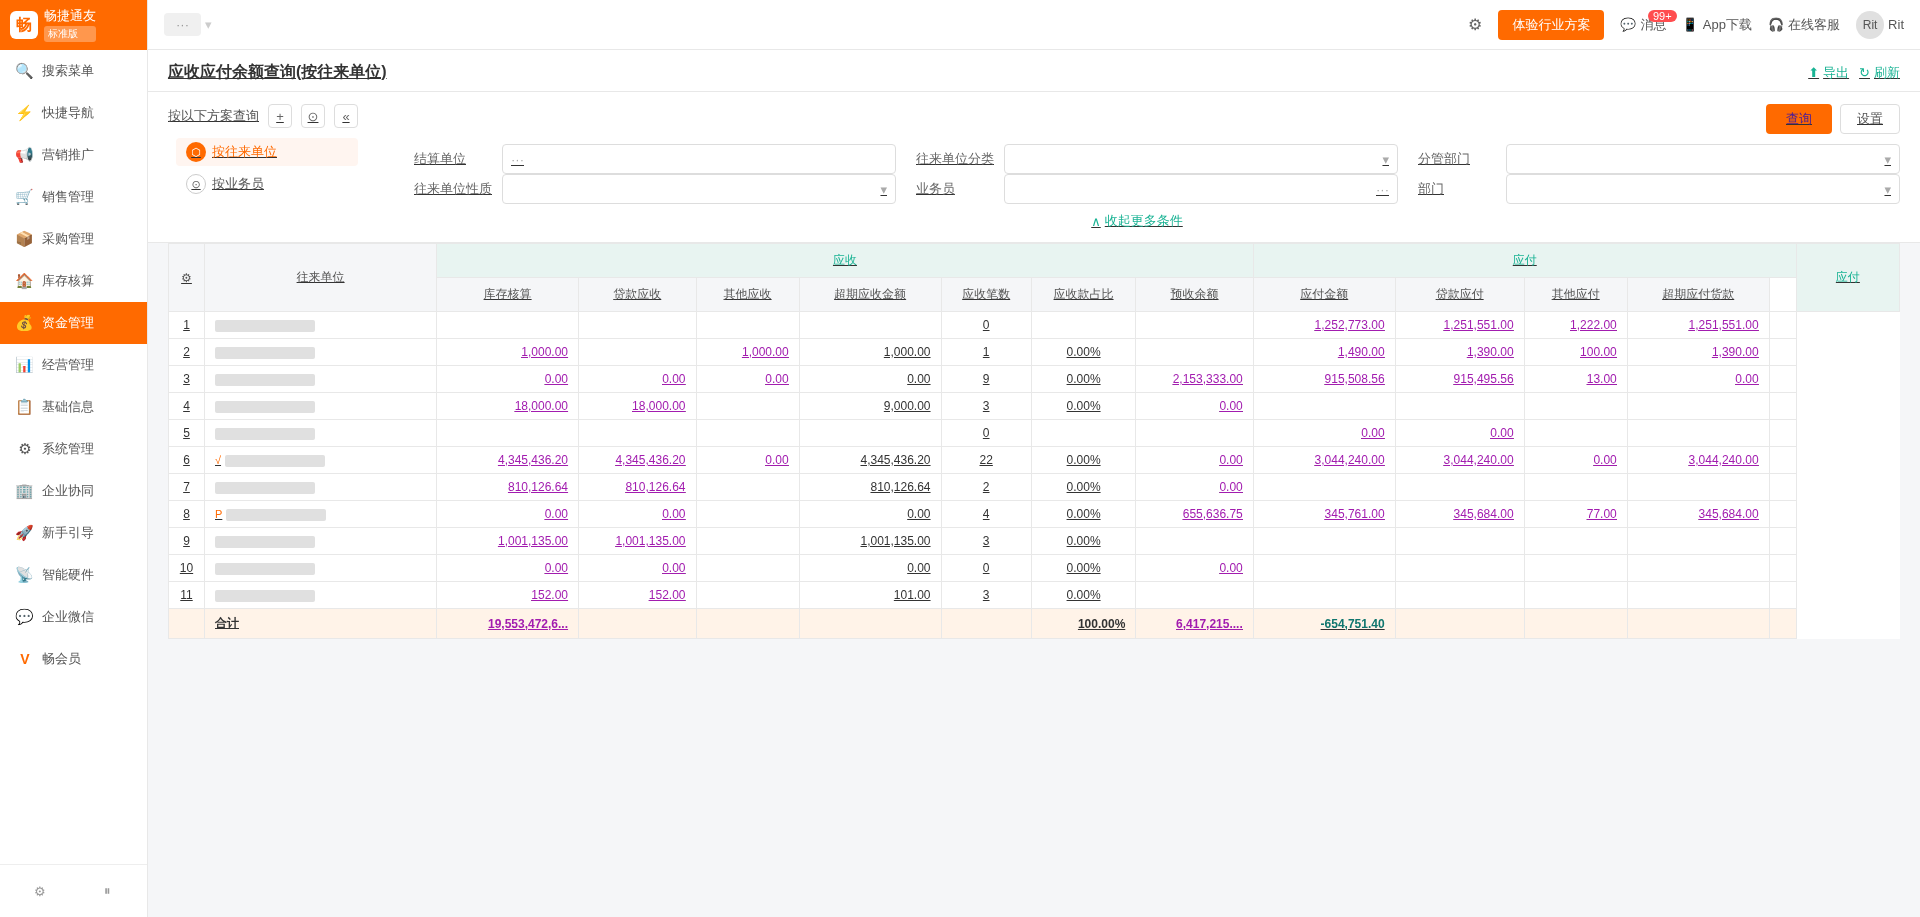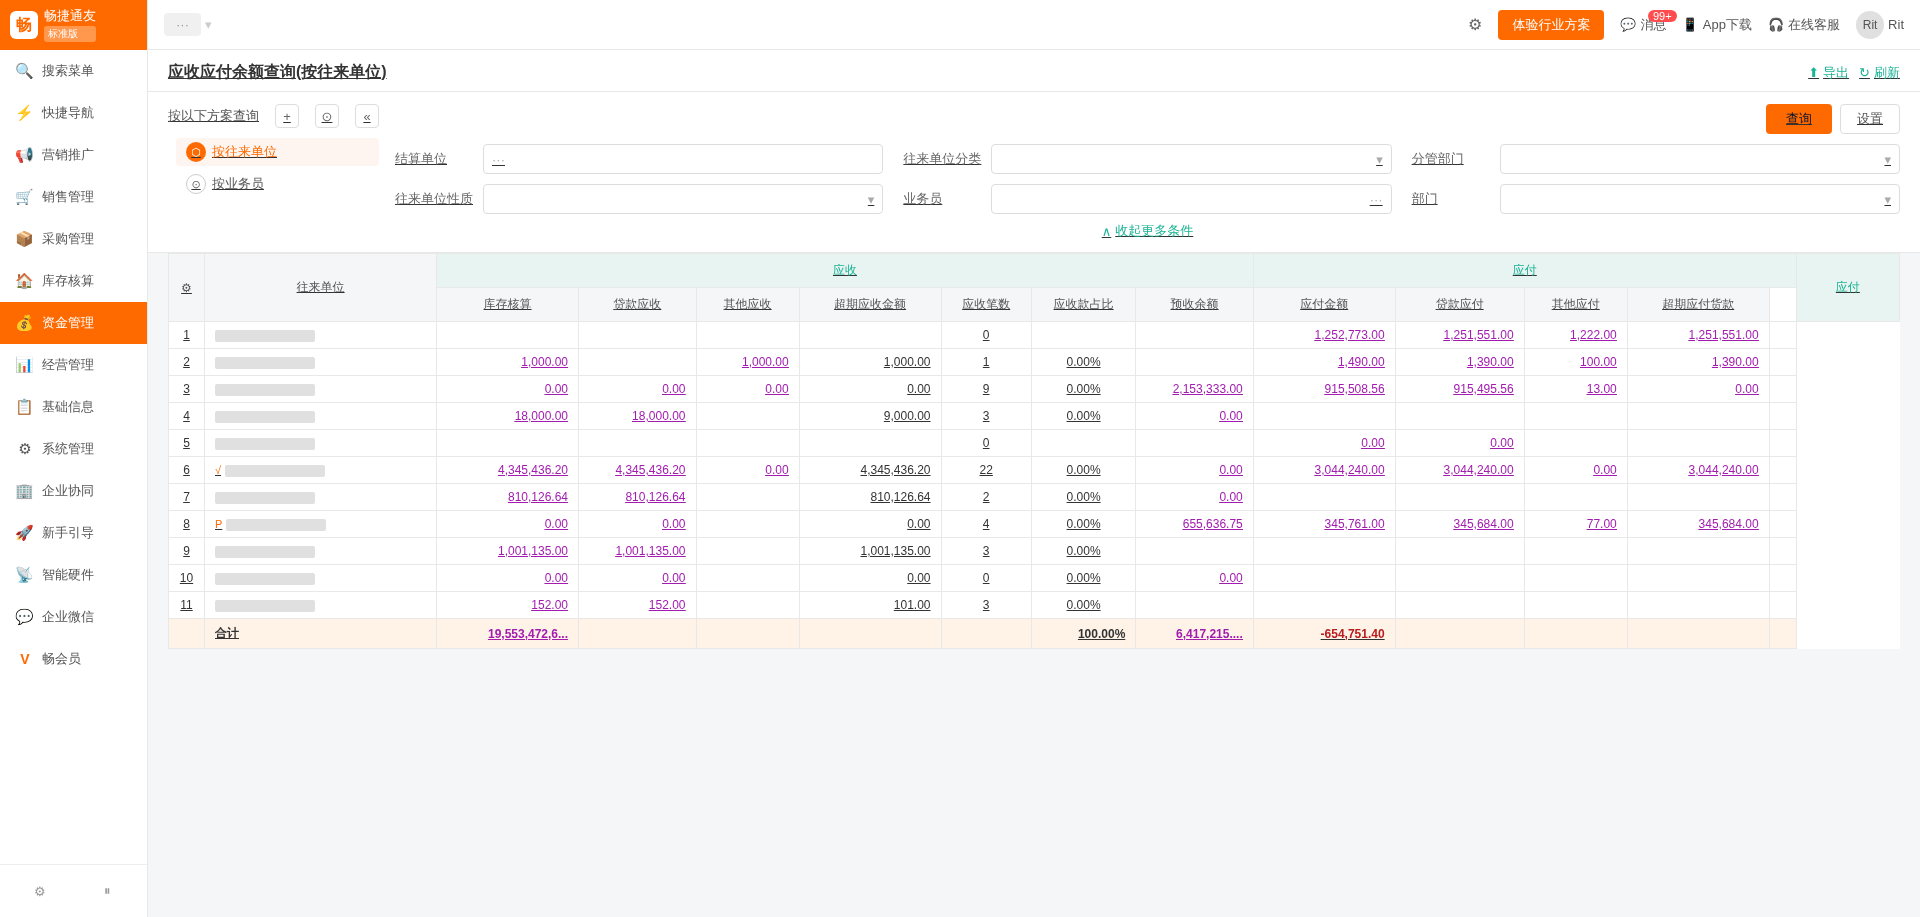--- a/index.html
+++ b/index.html
@@ -45,36 +45,36 @@
 
     
     .page { flex: 1; overflow: hidden; display: flex; flex-direction: column; background: #f5f6f8; text-decoration: underline; }
     .page-header { padding: 12px 20px 8px; display: flex; align-items: center; justify-content: space-between; background: #fff; border-bottom: 1px solid #e8e8e8; flex-shrink: 0; }
     .page-title { font-size: 16px; font-weight: bold; color: #333; }
     .page-header-actions { display: flex; gap: 10px; }
     .header-action-btn { display: flex; align-items: center; gap: 4px; color: #1ab394; cursor: pointer; font-size: 13px; }
 
     
     .filter-area { background: #fff; padding: 12px 20px; border-bottom: 1px solid #e8e8e8; flex-shrink: 0; }
-    .filter-top { display: flex; align-items: center; gap: 16px; margin-bottom: 10px; }
+    .filter-top { display: flex; align-items: center; gap: 9px; margin-bottom: 10px; }
     .filter-label { font-size: 13px; color: #555; }
     .filter-icon-btn { width: 24px; height: 24px; border: 1px solid #ddd; border-radius: 4px; display: flex; align-items: center; justify-content: center; cursor: pointer; color: #666; font-size: 13px; }
     .filter-options { display: flex; flex-direction: column; gap: 4px; margin-left: 8px; margin-top: 4px; }
     .filter-option { display: flex; align-items: center; gap: 6px; padding: 4px 10px; cursor: pointer; font-size: 13px; color: #555; border-radius: 4px; }
     .filter-option.active { color: #ff6a00; background: #fff5f0; }
     .filter-option-icon { width: 20px; height: 20px; border-radius: 50%; background: #ff6a00; display: flex; align-items: center; justify-content: center; color: #fff; font-size: 11px; }
     .filter-option-icon2 { width: 20px; height: 20px; border-radius: 50%; border: 1px solid #ccc; display: flex; align-items: center; justify-content: center; color: #666; font-size: 11px; }
 
-    .filter-fields { display: grid; grid-template-columns: 1fr 1fr 1fr; gap: 10px 20px; }
+    .filter-fields { display: grid; grid-template-columns: 1fr 1fr 1fr; gap: 0 20px; margin-left: 40px; }
     .filter-row { display: flex; align-items: center; gap: 8px; }
     .filter-field-label { color: #666; font-size: 13px; width: 80px; flex-shrink: 0; }
     .filter-input { flex: 1; height: 30px; border: 1px solid #ddd; border-radius: 4px; padding: 0 8px; font-size: 13px; color: #333; background: #fff; display: flex; align-items: center; justify-content: space-between; cursor: pointer; }
     .filter-collapse { display: flex; justify-content: center; margin-top: 8px; }
     .filter-collapse-btn { display: flex; align-items: center; gap: 4px; color: #1ab394; cursor: pointer; font-size: 13px; }
-    .btn-query { background: #ff6a00; color: #0f172a; border: none; border-radius: 4px; padding: 6px 20px; cursor: pointer; font-size: 13px; }
+    .btn-query { background: #ff6a00; color: #4c1d95; border: none; border-radius: 4px; padding: 6px 20px; cursor: pointer; font-size: 13px; }
     .btn-settings { background: #fff; color: #555; border: 1px solid #ddd; border-radius: 4px; padding: 5px 16px; cursor: pointer; font-size: 13px; }
 
     
     .table-container { flex: 1; overflow: auto; padding: 0 20px 20px; }
     .data-table { width: 100%; border-collapse: collapse; background: #fff; font-size: 12px; }
     .data-table th { background: #f5f6f8; color: #555; font-weight: normal; padding: 8px 10px; border: 1px solid #e8e8e8; text-align: center; white-space: nowrap; }
     .data-table th.group-header { background: #e8f4f1; color: #1ab394; }
     .data-table td { padding: 6px 10px; border: 1px solid #e8e8e8; text-align: right; color: #333; white-space: nowrap; }
     .data-table td.left { text-align: left; }
     .data-table td.center { text-align: center; }
@@ -510,21 +510,21 @@
             <tr class="footer-row">
               <td></td>
               <td class="left">合计</td>
               <td><span class="cell-link">19,553,472,6...</span></td>
               <td></td>
               <td></td>
               <td></td>
               <td></td>
               <td>100.00%</td>
               <td><span class="cell-link">6,417,215....</span></td>
-              <td><span style="color:#b91c1c;">-654,751.40</span></td>
+              <td><span style="color:#0f766e;">-654,751.40</span></td>
               <td></td>
               <td></td>
               <td></td>
               <td></td>
             </tr>
           </tfoot>
         </table>
       </div>
     </div>
   </div>

